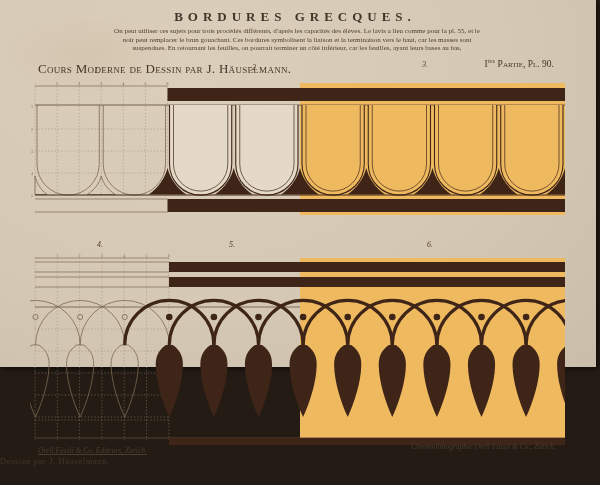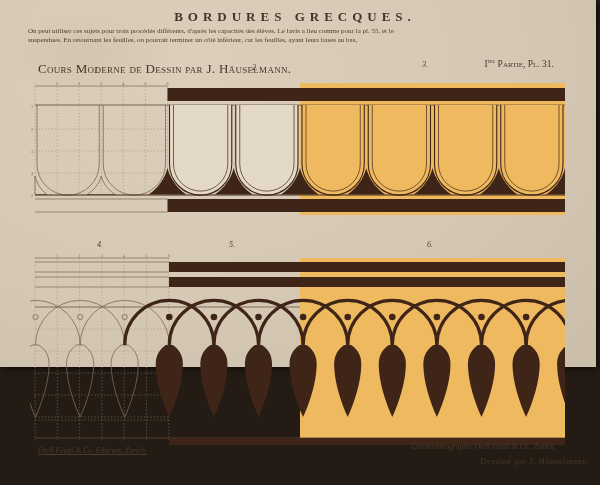--- a/index.html
+++ b/index.html
@@ -13,21 +13,21 @@
     background:
       radial-gradient(ellipse 120px 60px at 88px 54px, rgba(160,130,90,.10), rgba(160,130,90,0) 70%),
       radial-gradient(ellipse 90px 50px at 520px 400px, rgba(120,90,60,.08), rgba(120,90,60,0) 70%),
       radial-gradient(ellipse at 30% 18%, #dbceba 0%, #d5c8b5 55%, #cabda9 100%);
     box-shadow: 2px 2px 6px rgba(0,0,0,.6);
   }
   .title{
     position:absolute;left:0;right:6px;top:9px;text-align:center;
     font-size:13px;font-weight:bold;letter-spacing:5px;color:#44352b;
   }
-  .intro{position:absolute;left:28px;right:30px;top:27px;text-align:left;color:#4e3c2c;}
+  .intro{position:absolute;left:28px;right:30px;top:27px;text-align:center;color:#4e3c2c;}
   .intro div{font-size:7px;line-height:8.6px;white-space:nowrap;}
   .series-title{
     position:absolute;left:38px;top:61px;font-variant:small-caps;
     font-size:13px;letter-spacing:.3px;color:#45362b;
   }
   .part-label{
     position:absolute;right:42px;top:58px;font-variant:small-caps;
     font-size:9.5px;color:#45362b;
   }
   .part-label sup{font-size:6px;}
@@ -36,37 +36,38 @@
   }
   .fig1{left:94px;top:66px;} .fig2{left:252px;top:63px;} .fig3{left:422px;top:60px;}
   .fig4{left:97px;top:240px;} .fig5{left:229px;top:240px;} .fig6{left:427px;top:240px;}
   .strip{position:absolute;left:30px;width:535px;}
   #top-strip{top:81px;height:136px;}
   #bottom-strip{top:254px;height:192px;}
   .imprint{position:absolute;font-style:italic;font-size:7.5px;color:#4c3c2d;}
   .imprint-left{left:38px;top:446px;text-decoration:underline;}
   .imprint-right{right:40px;top:442px;}
   .credit{
-    position:absolute;left:0;right:6px;top:456px;text-align:right;
+    position:absolute;left:0;right:6px;top:456px;text-align:left;
     font-size:8.5px;letter-spacing:.6px;color:#45362b;
   }
 </style>
 </head>
 <body>
 
 <div class="plate">
   <div class="title">BORDURES GRECQUES.</div>
 
   <div class="intro">
     <div>On peut utiliser ces sujets pour trois procédés différents, d'après les capacités des élèves.  Le lavis a lieu comme pour la pl. 55, et le</div>
+    <div>noir peut remplacer le brun gouachant.  Ces bordures symbolisent la liaison et la terminaison vers le haut, car les masses sont</div>
     <div>suspendues.  En retournant les feuilles, on pourrait terminer un côté inférieur, car les feuilles, ayant leurs bases au bas,</div>
   </div>
 
   <div class="series-title">Cours Moderne de Dessin par J. Häuselmann.</div>
-  <div class="part-label"><span>I</span><sup>ère</sup><span> Partie, Pl. 31.</span></div>
+  <div class="part-label"><span>I</span><sup>ère</sup><span> Partie, Pl. 90.</span></div>
 
   <span class="fig fig1">1.</span>
   <span class="fig fig2">2.</span>
   <span class="fig fig3">3.</span>
   <span class="fig fig4">4.</span>
   <span class="fig fig5">5.</span>
   <span class="fig fig6">6.</span>
 
   <svg id="top-strip" class="strip" viewBox="-5 0 535 136">
       <rect x="265" y="2" width="265" height="132" fill="#efb95f"></rect>

